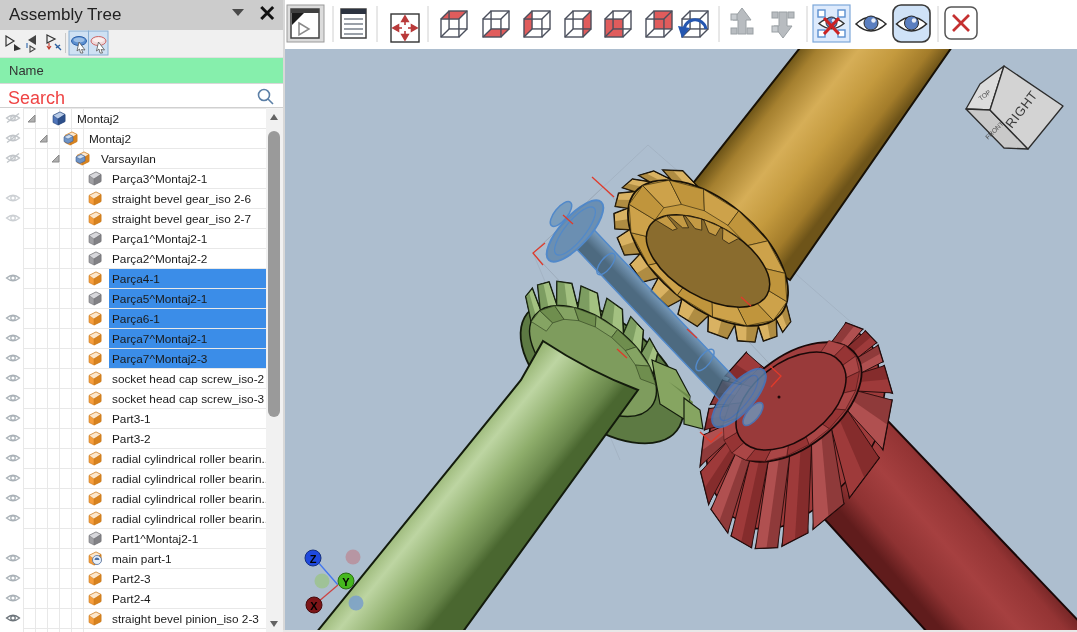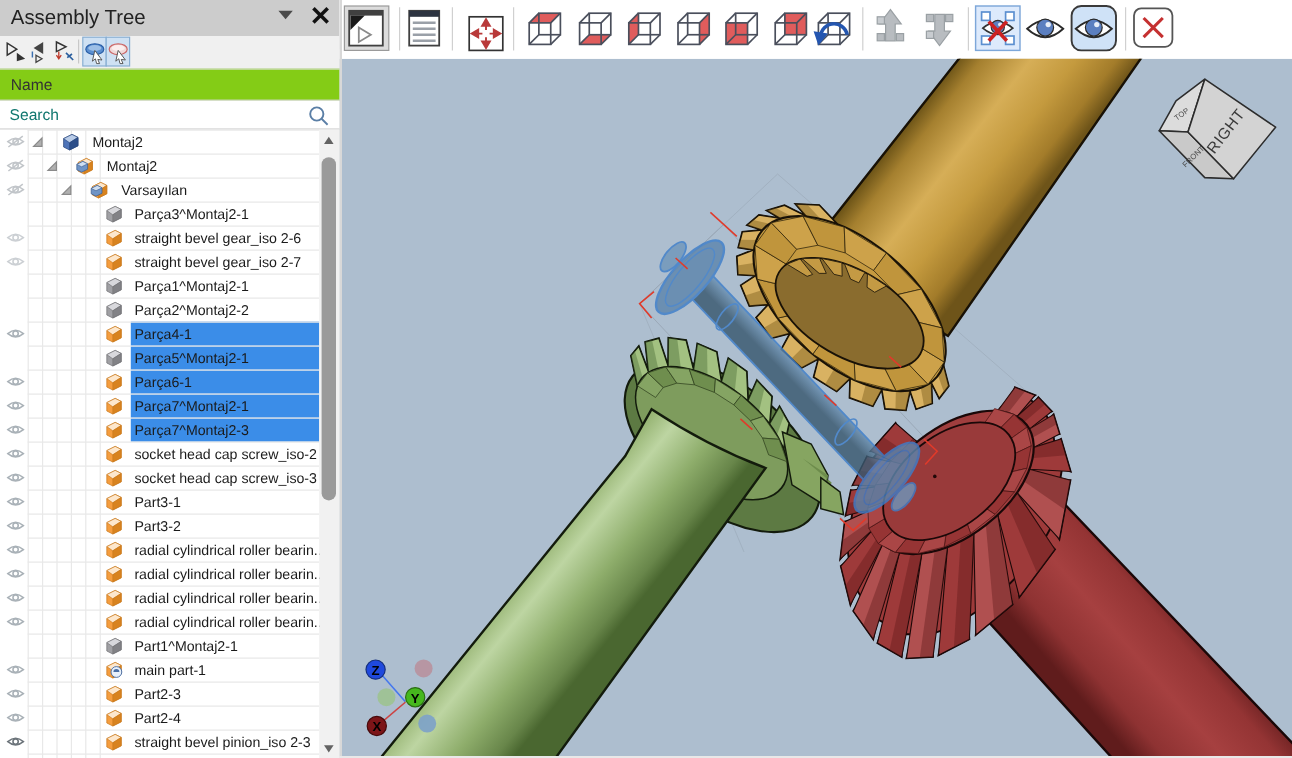--- a/index.html
+++ b/index.html
@@ -1,24 +1,24 @@
 <!DOCTYPE html>
 <html><head><meta charset="utf-8"><style>
 * { margin:0; padding:0; box-sizing:border-box; }
 body { width:1077px; height:632px; overflow:hidden; font-family:"Liberation Sans", sans-serif; background:#f0f0f0; }
 #panel { position:absolute; left:0; top:0; width:283px; height:632px; background:#fff; }
 #ptitle { position:absolute; left:0; top:0; width:283px; height:41px; background:#cccccc; }
 #ptitle .t { position:absolute; left:9px; top:5px; font-size:17px; color:#222; }
 #ptitle .dd { position:absolute; left:232px; top:9px; width:0; height:0; border-left:6px solid transparent; border-right:6px solid transparent; border-top:7px solid #4a4a4a; }
 #ptitle .x { position:absolute; left:258px; top:1px; font-size:22px; color:#111; font-weight:bold; }
 #ptoolbar { position:absolute; left:0; top:30px; width:283px; height:27px; background:#f0f0f0; }
-#namerow { position:absolute; left:0; top:57px; width:283px; height:27px; background:#84cc16; border-top:1px solid #e0e0e0; border-bottom:1px solid #d8d8d8;padding-left:40px; }
+#namerow { position:absolute; left:0; top:57px; width:283px; height:27px; background:#86efac; border-top:1px solid #e0e0e0; border-bottom:1px solid #d8d8d8;padding-left:40px; }
 #namerow span { position:absolute; left:9px; top:5px; font-size:13px; color:#333; }
 #searchrow { position:absolute; left:0; top:84px; width:283px; height:24px; background:#fff; border-bottom:1px solid #d0d0d0; }
-#searchrow span { position:absolute; left:8px; top:4px; font-size:13px; color:#0f766e; }
+#searchrow span { position:absolute; left:8px; top:4px; font-size:18px; color:#ef4444; }
 #tree { position:absolute; left:0; top:108px; width:283px; height:560px; }
 #divider { position:absolute; left:283px; top:0; width:2px; height:632px; background:#d8d8d8; }
 #mtoolbar { position:absolute; left:283px; top:0; width:794px; height:49px; background:#fff; }
 #viewport { position:absolute; left:283px; top:49px; width:794px; height:581px; }
 #bstrip { position:absolute; left:283px; top:630px; width:794px; height:2px; background:#e8e8e8; }
 svg { display:block; }
 </style></head>
 <body>
 <div id="panel">
   <div id="ptitle">

